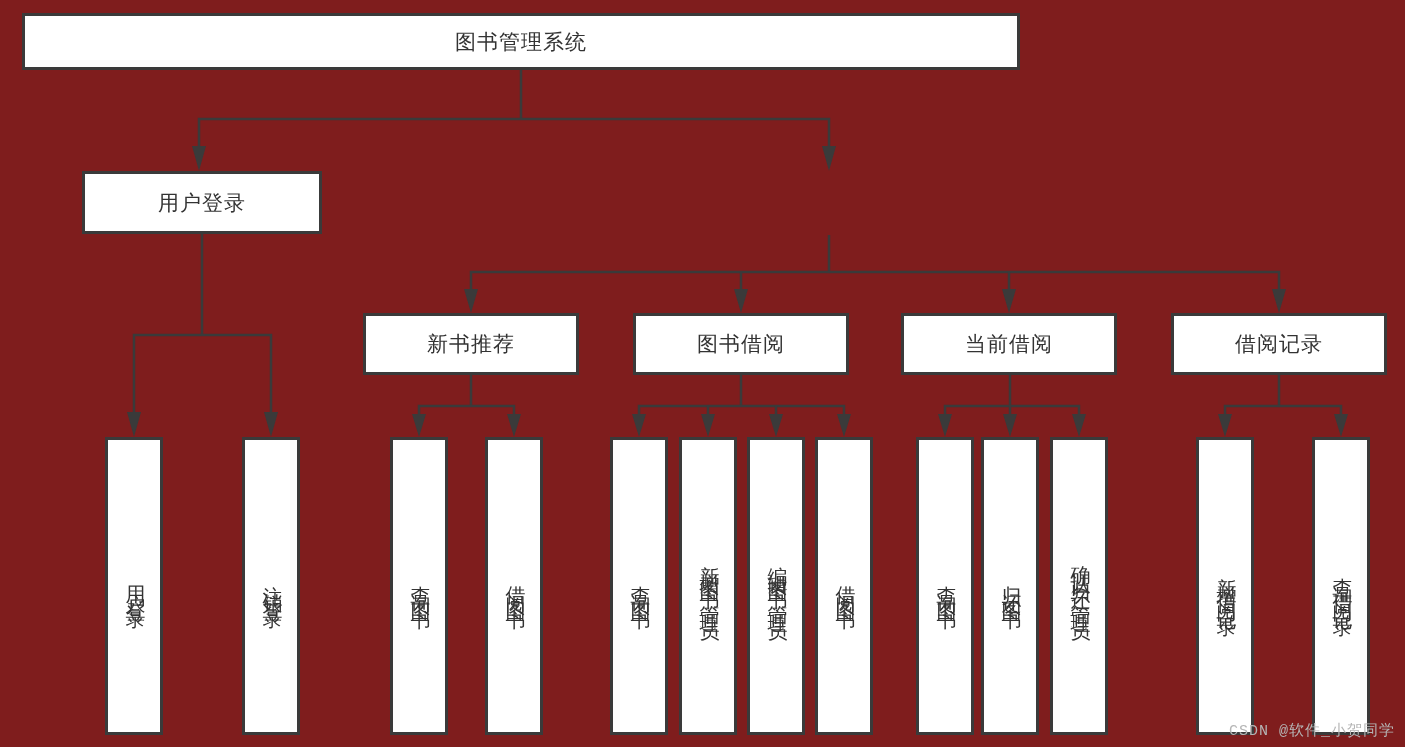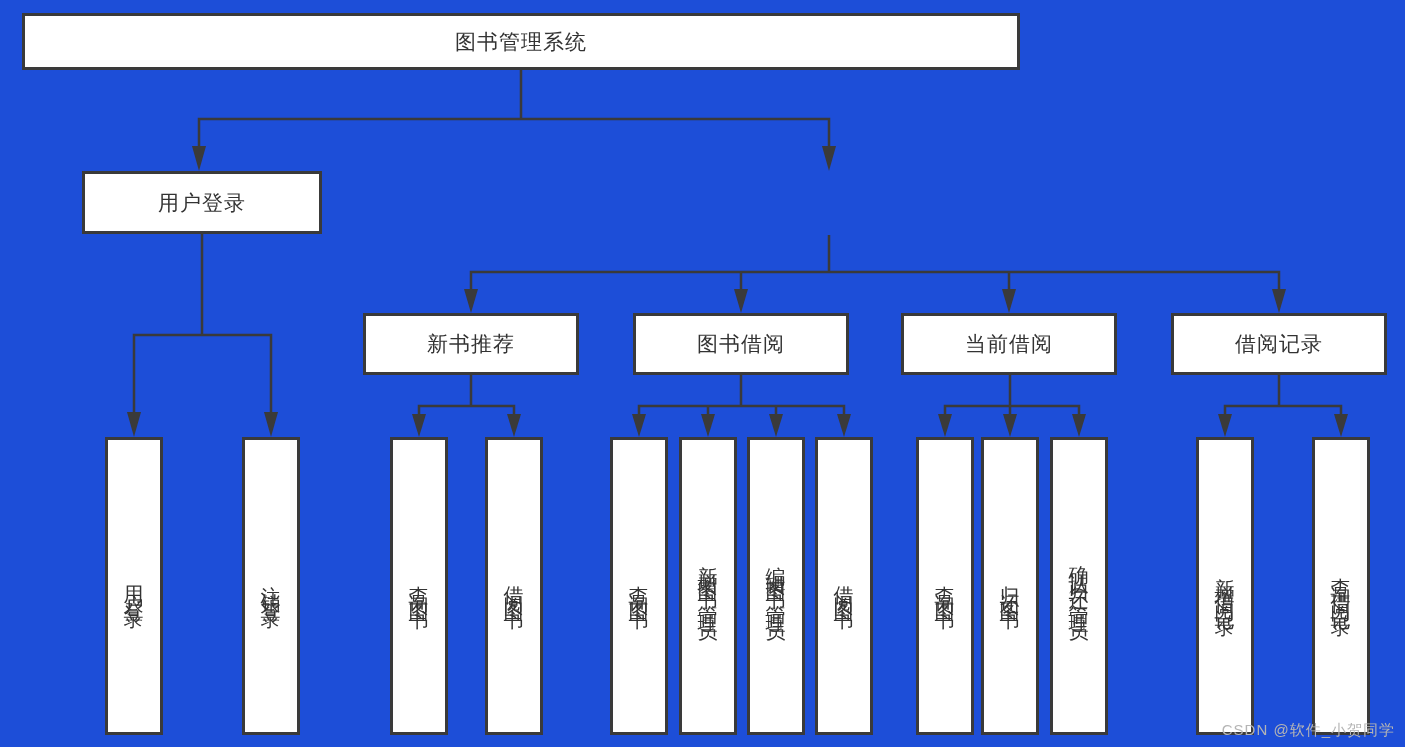--- a/index.html
+++ b/index.html
@@ -1,21 +1,21 @@
 <!DOCTYPE html>
 <html><head>
 <meta charset="utf-8">
 <style>
   html, body { margin: 0; padding: 0; background: #ffffff; }
   .canvas {
     position: relative;
     width: 1405px;
     height: 747px;
-    background: #1d4ed8;
-    font-family: Liberation Sans, sans-serif;
+    background: #7f1d1d;
+    font-family: Liberation Mono, monospace;
     overflow: hidden;
   }
   .connectors {
     position: absolute;
     left: 0; top: 0;
     width: 1405px; height: 747px;
   }
   .box {
     position: absolute;
     box-sizing: border-box;

